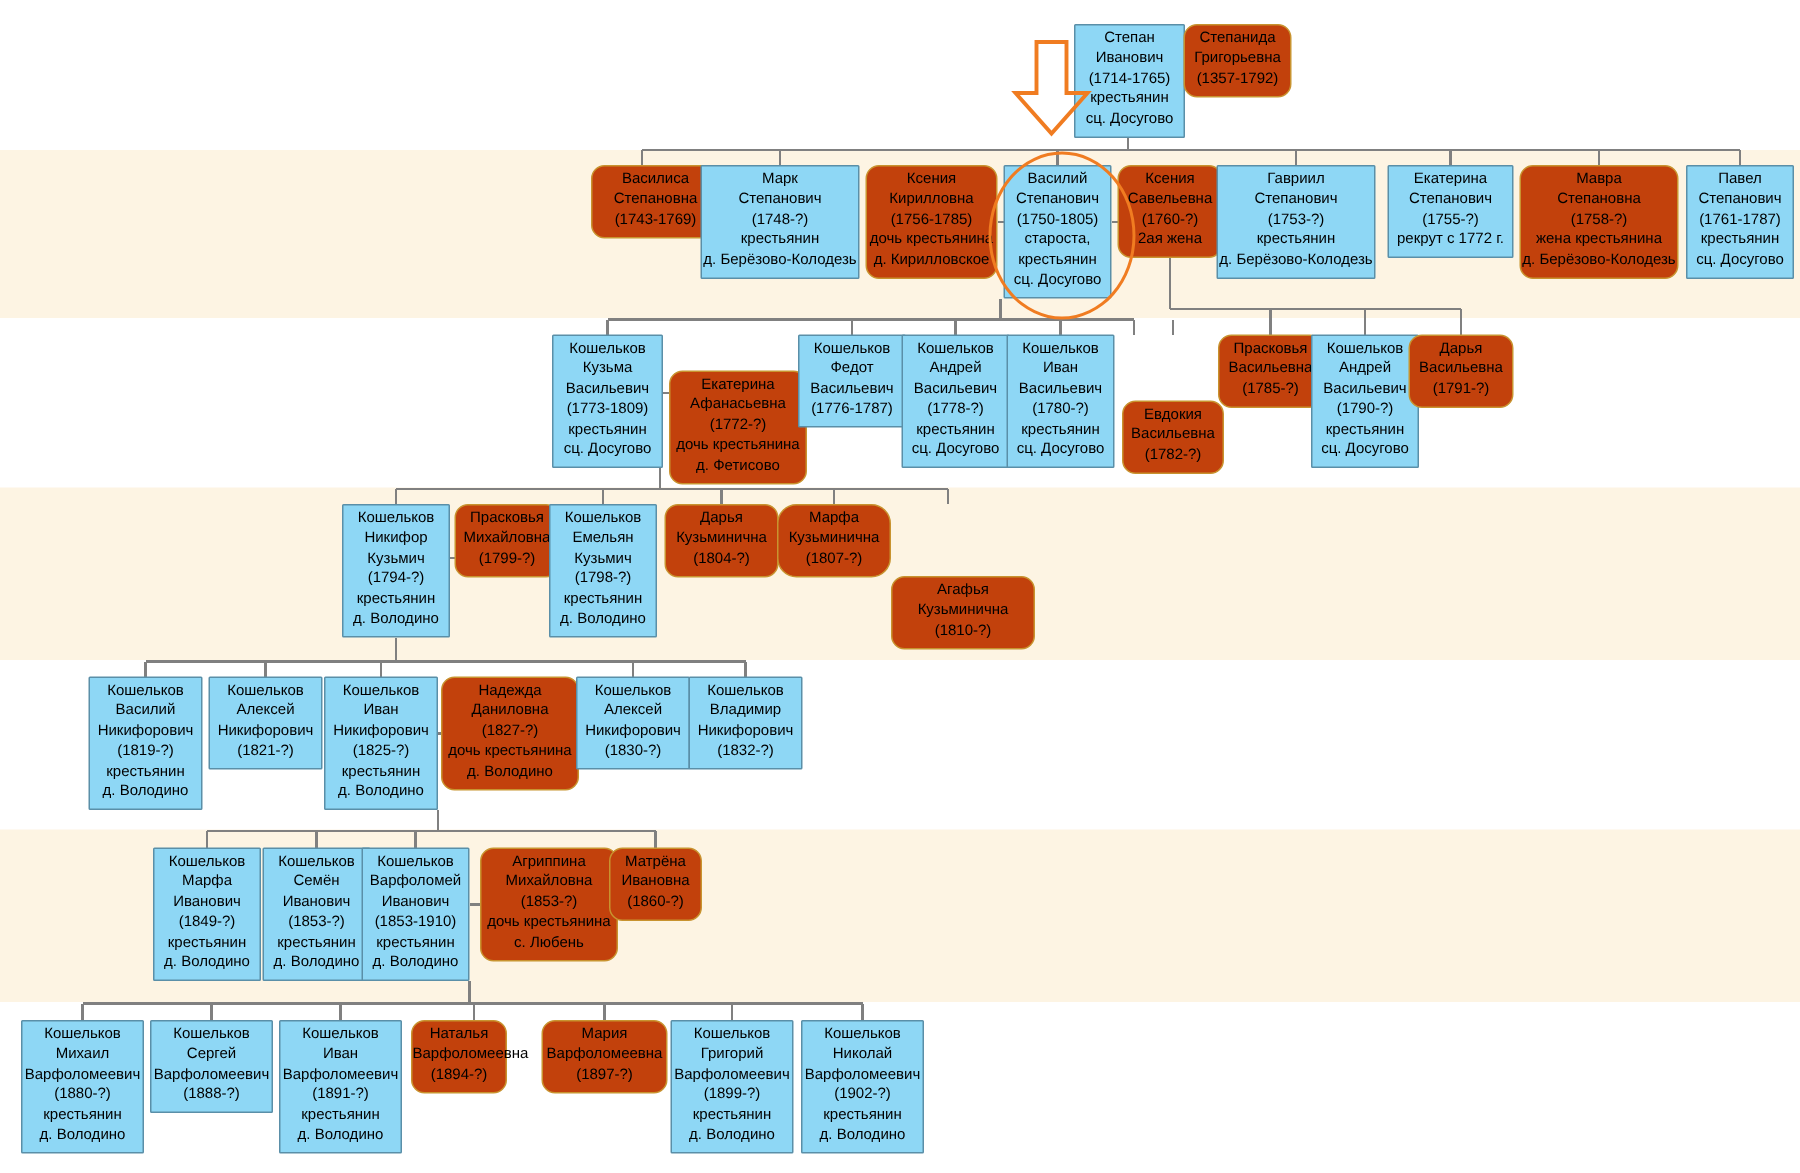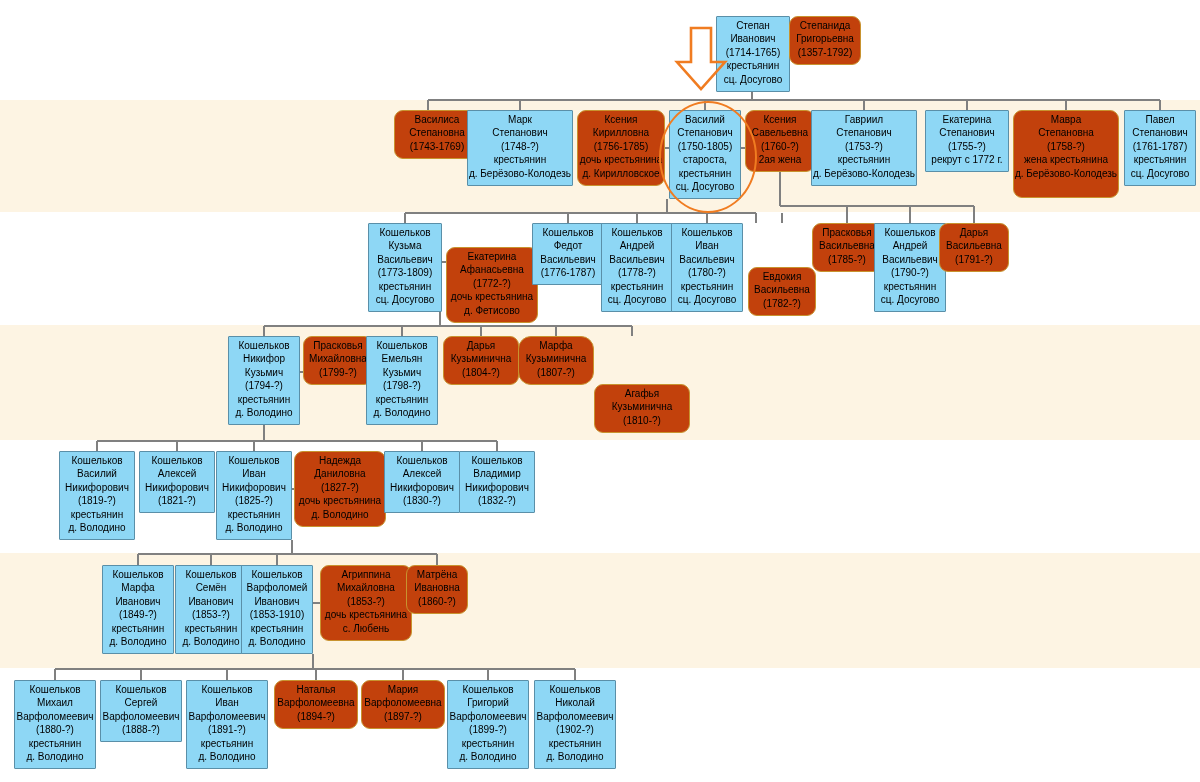--- a/index.html
+++ b/index.html
@@ -197,21 +197,21 @@
     <span class="dt">(1753-?)</span>
     <span class="oc">крестьянин</span>
     <span class="pl">д. Берёзово-Колодезь</span>
   </div>
   <div class="person male" style="left:925px;top:110px;width:84px;height:62px;">
     <span class="nm">Екатерина</span>
     <span class="nm">Степанович</span>
     <span class="dt">(1755-?)</span>
     <span class="oc">рекрут с 1772 г.</span>
   </div>
-  <div class="person female" style="left:1013px;top:110px;width:106px;height:88px;">
+  <div class="person female" style="left:1013px;top:110px;width:106px;height:76px;">
     <span class="nm">Мавра</span>
     <span class="nm">Степановна</span>
     <span class="dt">(1758-?)</span>
     <span class="oc">жена крестьянина</span>
     <span class="pl">д. Берёзово-Колодезь</span>
   </div>
   <div class="person male" style="left:1124px;top:110px;width:72px;height:76px;">
     <span class="nm">Павел</span>
     <span class="nm">Степанович</span>
     <span class="dt">(1761-1787)</span>
@@ -411,21 +411,21 @@
     <span class="dt">(1888-?)</span>
   </div>
   <div class="person male" style="left:186px;top:680px;width:82px;height:89px;">
     <span class="ln">Кошельков</span>
     <span class="nm">Иван</span>
     <span class="nm">Варфоломеевич</span>
     <span class="dt">(1891-?)</span>
     <span class="oc">крестьянин</span>
     <span class="pl">д. Володино</span>
   </div>
-  <div class="person female" style="left:274px;top:680px;width:84px;height:49px;">
+  <div class="person female" style="left:274px;top:680px;width:64px;height:49px;">
     <span class="nm">Наталья</span>
     <span class="nm">Варфоломеевна</span>
     <span class="dt">(1894-?)</span>
   </div>
   <div class="person female" style="left:361px;top:680px;width:84px;height:49px;">
     <span class="nm">Мария</span>
     <span class="nm">Варфоломеевна</span>
     <span class="dt">(1897-?)</span>
   </div>
   <div class="person male" style="left:447px;top:680px;width:82px;height:89px;">

